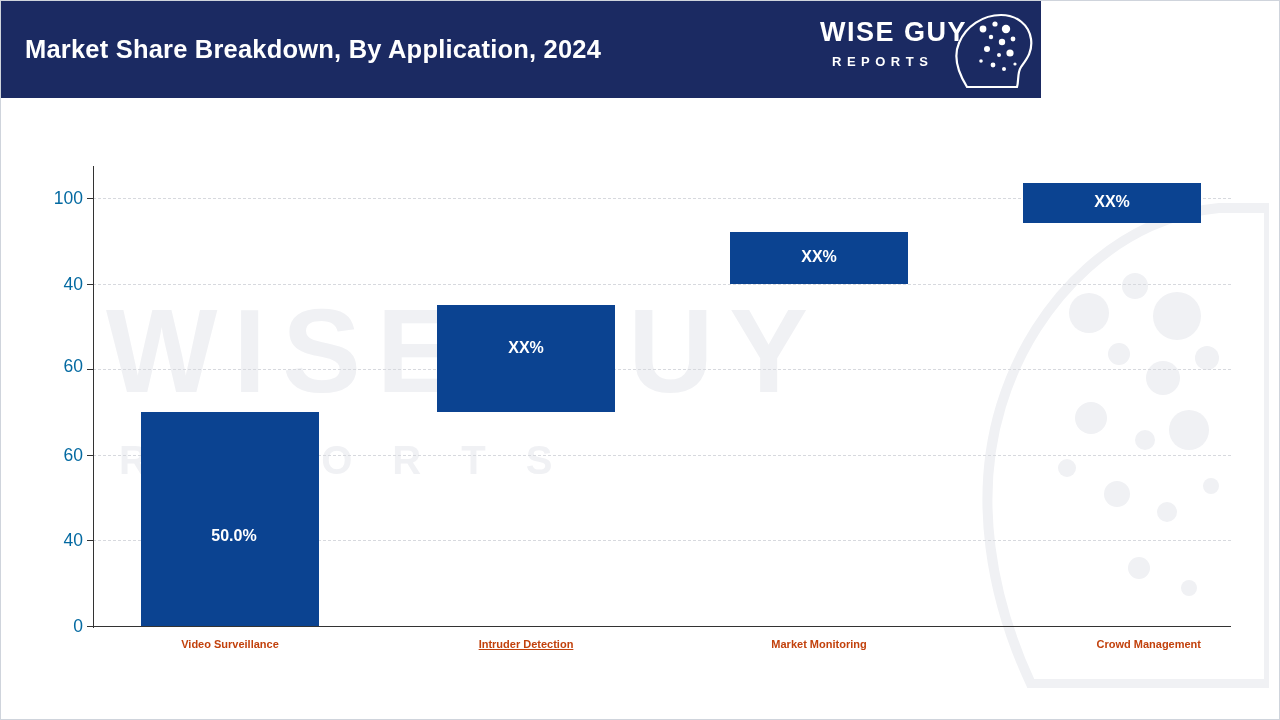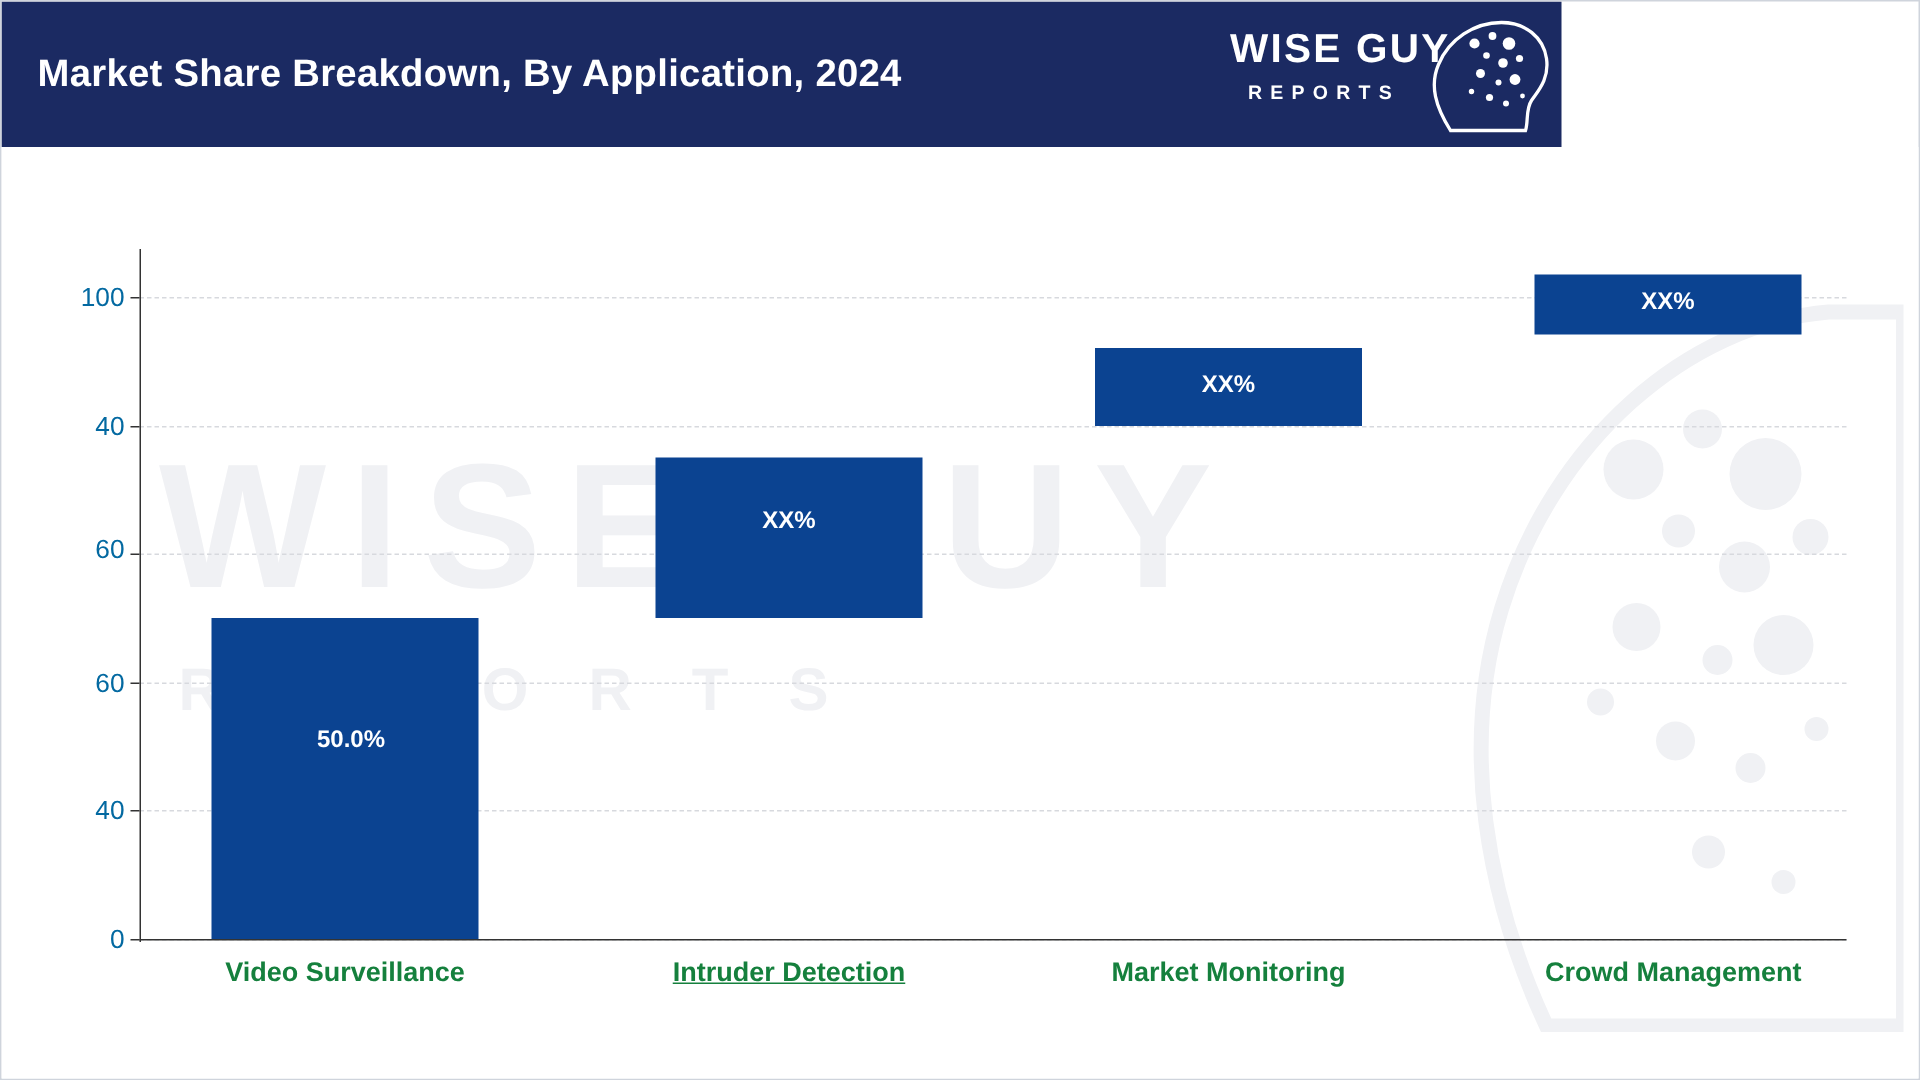--- a/index.html
+++ b/index.html
@@ -127,23 +127,23 @@
     position: absolute;
     color: #ffffff;
     font-size: 16px;
     font-weight: bold;
     text-align: center;
     white-space: nowrap;
   }
   .xtick-label {
     position: absolute;
     top: 540px;
-    font-size: 18px;
-    font-weight: bold;
-    color: #15803d;
+    font-size: 11px;
+    font-weight: bold;
+    color: #c2410c;
     text-align: center;
     white-space: nowrap;
   }
 </style>
 </head>
 <body>
 
 <div id="page">
 
   <div id="header">
@@ -214,21 +214,21 @@
     <div class="ytick-mark" style="top:100px"></div>
 
     <div class="ytick-label" style="top:518px">0</div>
     <div class="ytick-label" style="top:432.4px">40</div>
     <div class="ytick-label" style="top:346.8px">60</div>
     <div class="ytick-label" style="top:258px">60</div>
     <div class="ytick-label" style="top:175.6px">40</div>
     <div class="ytick-label" style="top:90px">100</div>
 
     <div class="bar" style="left:140px; width:178px; top:314px; height:214px;"></div>
-    <div class="bar-label" style="left:140px; width:186px; top:387px;">50.0%</div>
+    <div class="bar-label" style="left:140px; width:186px; top:429px;">50.0%</div>
 
     <div class="bar" style="left:436px; width:178px; top:207px; height:107px;"></div>
     <div class="bar-label" style="left:436px; width:178px; top:241px;">XX%</div>
 
     <div class="bar" style="left:729px; width:178px; top:134px; height:52px;"></div>
     <div class="bar-label" style="left:729px; width:178px; top:150px;">XX%</div>
 
     <div class="bar" style="left:1022px; width:178px; top:85px; height:40px;"></div>
     <div class="bar-label" style="left:1022px; width:178px; top:95px;">XX%</div>
 

